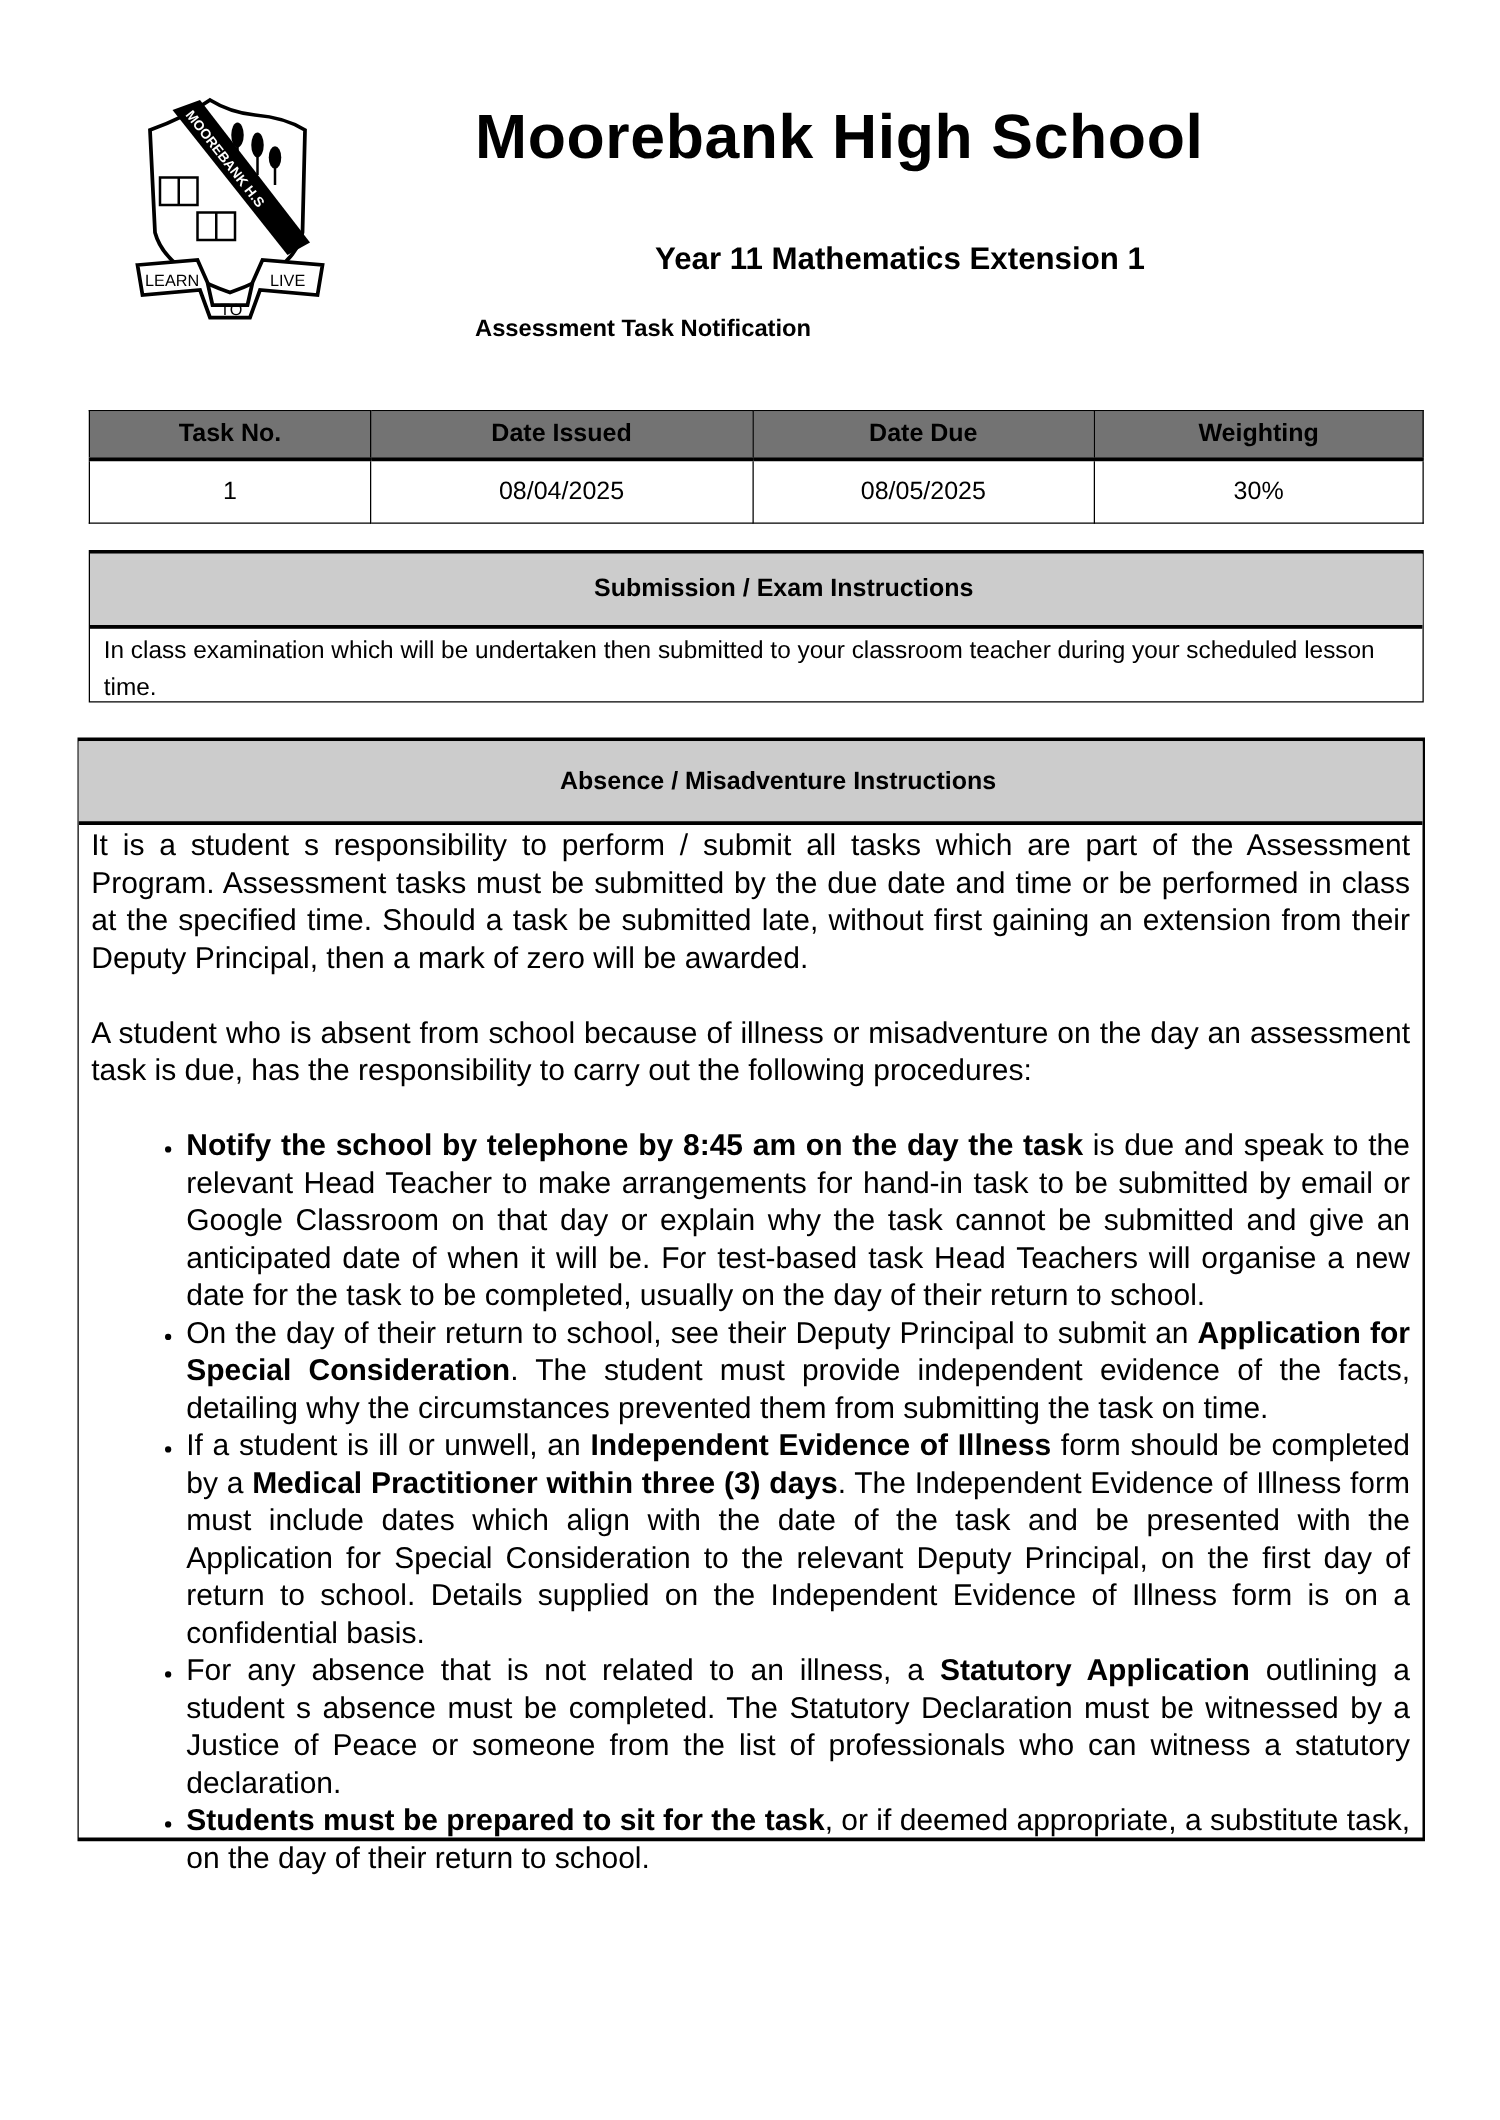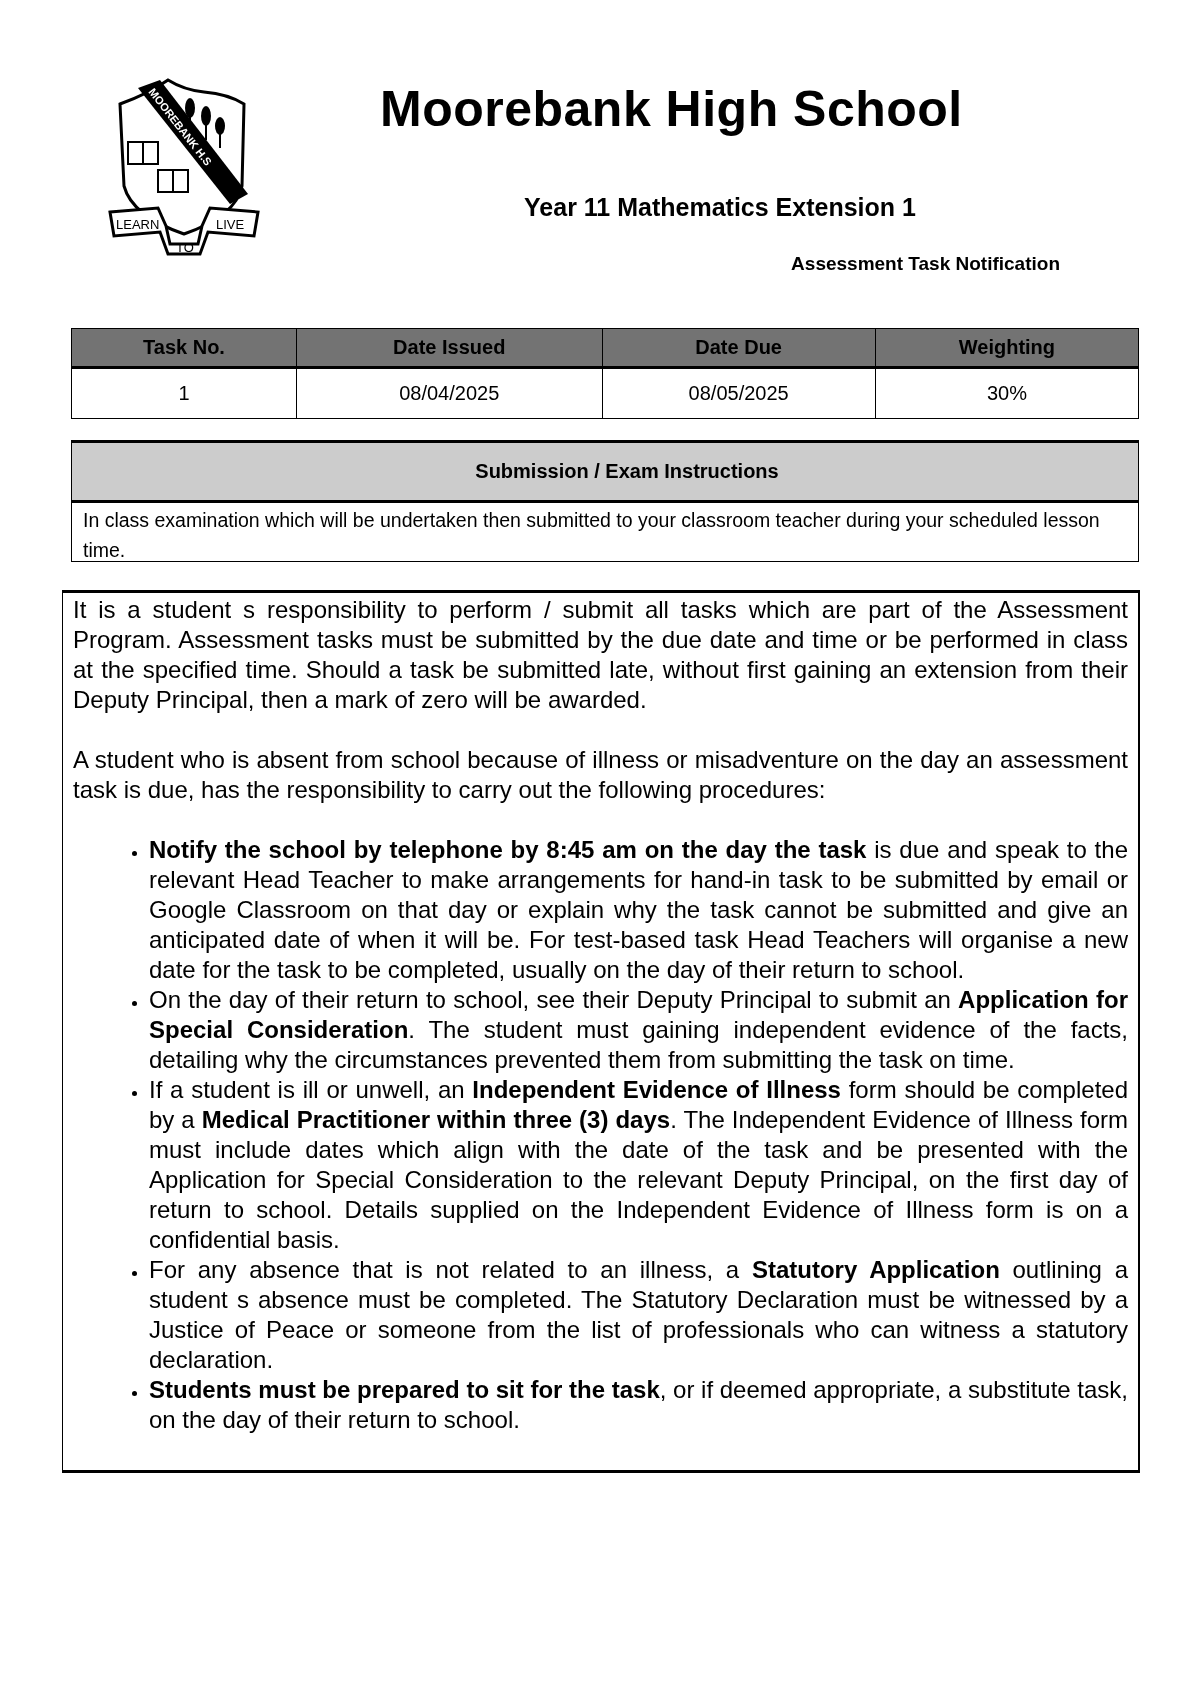--- a/index.html
+++ b/index.html
@@ -3,21 +3,21 @@
 <meta charset="utf-8">
 <style>
   html, body { margin: 0; padding: 0; background: #ffffff; }
   body { width: 1200px; height: 1696px; position: relative; overflow: hidden;
          font-family: "Liberation Sans", sans-serif; color: #000; }
   .logo { position: absolute; left: 108px; top: 76px; width: 152px; height: 184px; }
   .school-title { position: absolute; left: 380px; top: 80px; width: 680px; text-align: left;
                   font-size: 50px; font-weight: bold; letter-spacing: 0.5px; }
   .subject { position: absolute; left: 380px; top: 193px; width: 680px; text-align: center;
              font-size: 25px; font-weight: bold; }
-  .notif { position: absolute; left: 380px; top: 253px; width: 680px; text-align: right;
+  .notif { position: absolute; left: 380px; top: 253px; width: 680px; text-align: left;
            font-size: 19px; font-weight: bold; }
   table.task { position: absolute; left: 71px; top: 328px; width: 1068px; border-collapse: collapse; }
   table.task th, table.task td { border: 1.5px solid #000; text-align: center; font-size: 20px; }
   table.task th { background: #737373; height: 35px; font-weight: bold; border-bottom: 3px solid #000; }
   table.task td { height: 47px; }
   .box { position: absolute; border: 1.5px solid #000; box-sizing: border-box; }
   .box .hdr { background: #cccccc; text-align: center; font-weight: bold; font-size: 20px;
               display: flex; align-items: center; justify-content: center; border-bottom: 3px solid #000; padding-left: 44px; }
   .sub { left: 71px; top: 440px; width: 1068px; height: 122px; border-top: 3px solid #000; }
   .sub .hdr { height: 57px; }
@@ -78,24 +78,25 @@
   </tr>
 </tbody>
   </table>
 
 <div class="box sub">
   <div class="hdr">Submission / Exam Instructions</div>
   <div class="body">In class examination which will be undertaken then submitted to your classroom teacher during your scheduled lesson time.</div>
 </div>
 
 <div class="box abs">
+  <div class="hdr">Absence / Misadventure Instructions</div>
   <div class="body">
     <p>It is a student s responsibility to perform / submit all tasks which are part of the Assessment Program. Assessment tasks must be submitted by the due date and time or be performed in class at the specified time. Should a task be submitted late, without first gaining an extension from their Deputy Principal, then a mark of zero will be awarded.</p>
     <p>A student who is absent from school because of illness or misadventure on the day an assessment task is due, has the responsibility to carry out the following procedures:</p>
     <ul>
       <li><b>Notify the school by telephone by 8:45 am on the day the task</b><span> is due and speak to the relevant Head Teacher to make arrangements for hand-in task to be submitted by email or Google Classroom on that day or explain why the task cannot be submitted and give an anticipated date of when it will be. For test-based task Head Teachers will organise a new date for the task to be completed, usually on the day of their return to school.</span></li>
-      <li><span>On the day of their return to school, see their Deputy Principal to submit an </span><b>Application for Special Consideration</b><span>. The student must gaining independent evidence of the facts, detailing why the circumstances prevented them from submitting the task on time.</span></li>
+      <li><span>On the day of their return to school, see their Deputy Principal to submit an </span><b>Application for Special Consideration</b><span>. The student must provide independent evidence of the facts, detailing why the circumstances prevented them from submitting the task on time.</span></li>
       <li><span>If a student is ill or unwell, an </span><b>Independent Evidence of Illness</b><span> form should be completed by a </span><b>Medical Practitioner within three (3) days</b><span>. The Independent Evidence of Illness form must include dates which align with the date of the task and be presented with the Application for Special Consideration to the relevant Deputy Principal, on the first day of return to school. Details supplied on the Independent Evidence of Illness form is on a confidential basis.</span></li>
       <li><span>For any absence that is not related to an illness, a </span><b>Statutory Application</b><span> outlining a student s absence must be completed. The Statutory Declaration must be witnessed by a Justice of Peace or someone from the list of professionals who can witness a statutory declaration.</span></li>
       <li><b>Students must be prepared to sit for the task</b><span>, or if deemed appropriate, a substitute task, on the day of their return to school.</span></li>
     </ul>
   </div>
 </div>
 
 </body></html>

